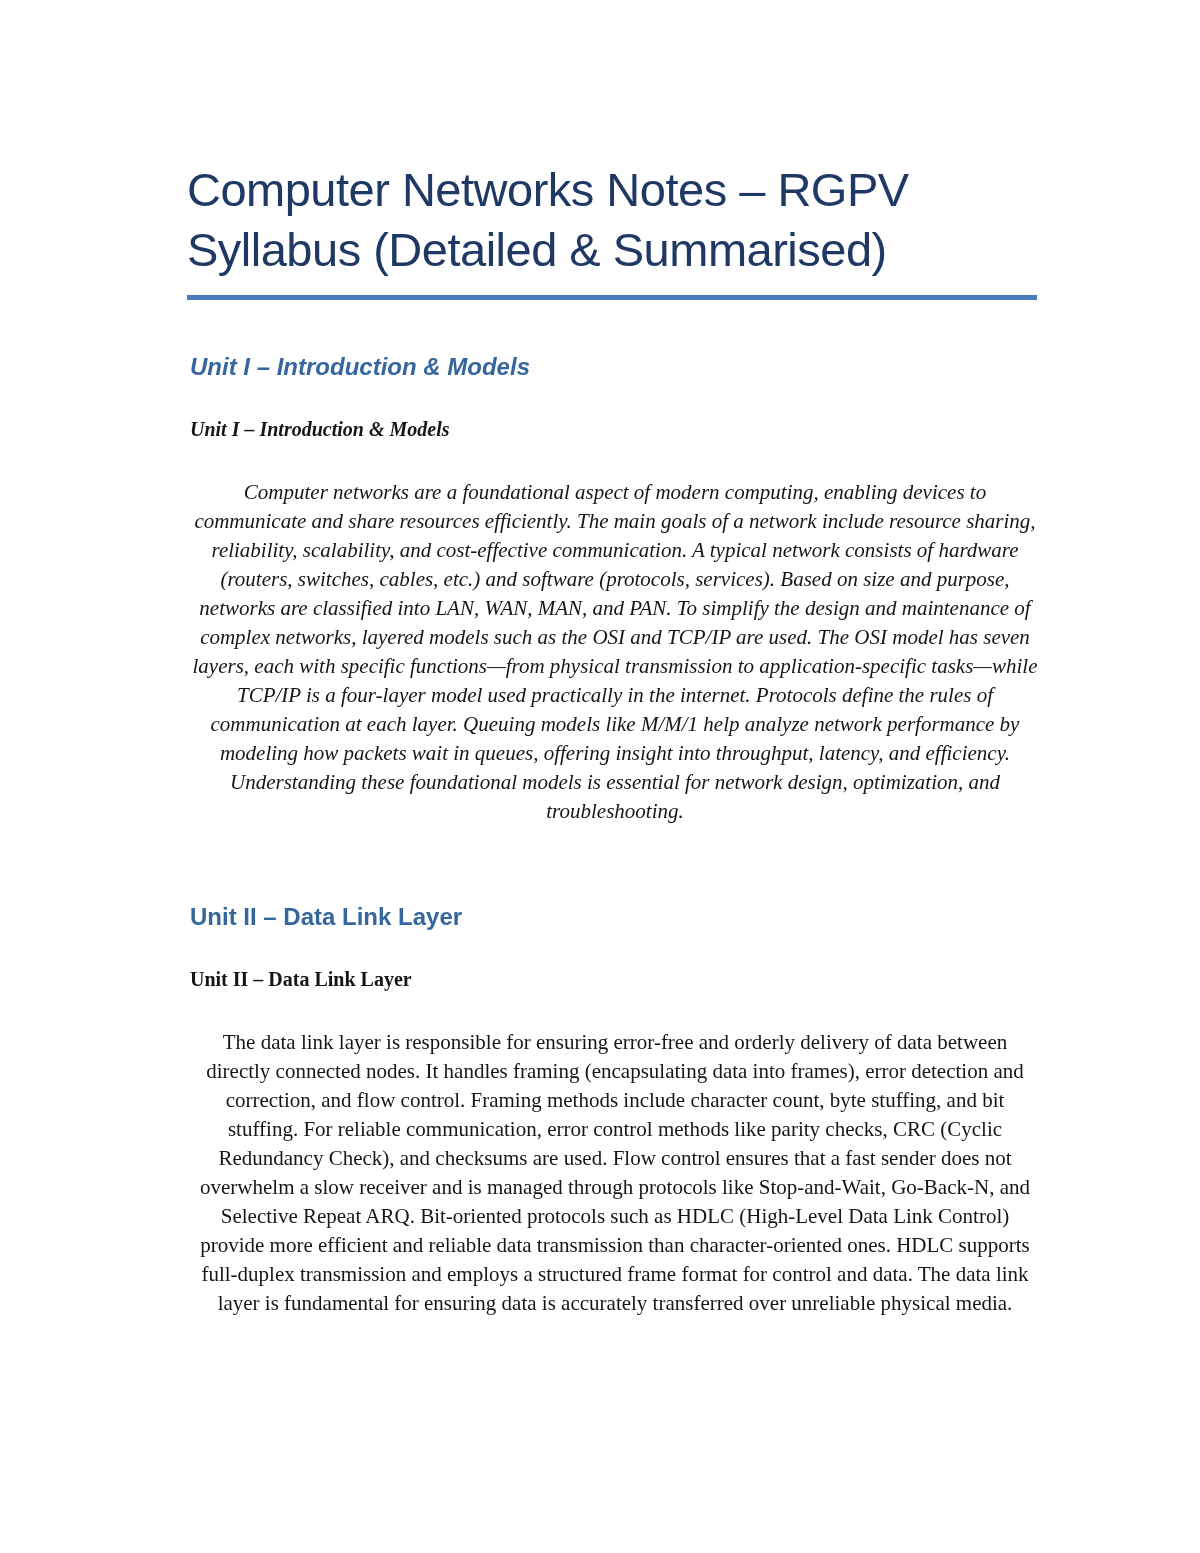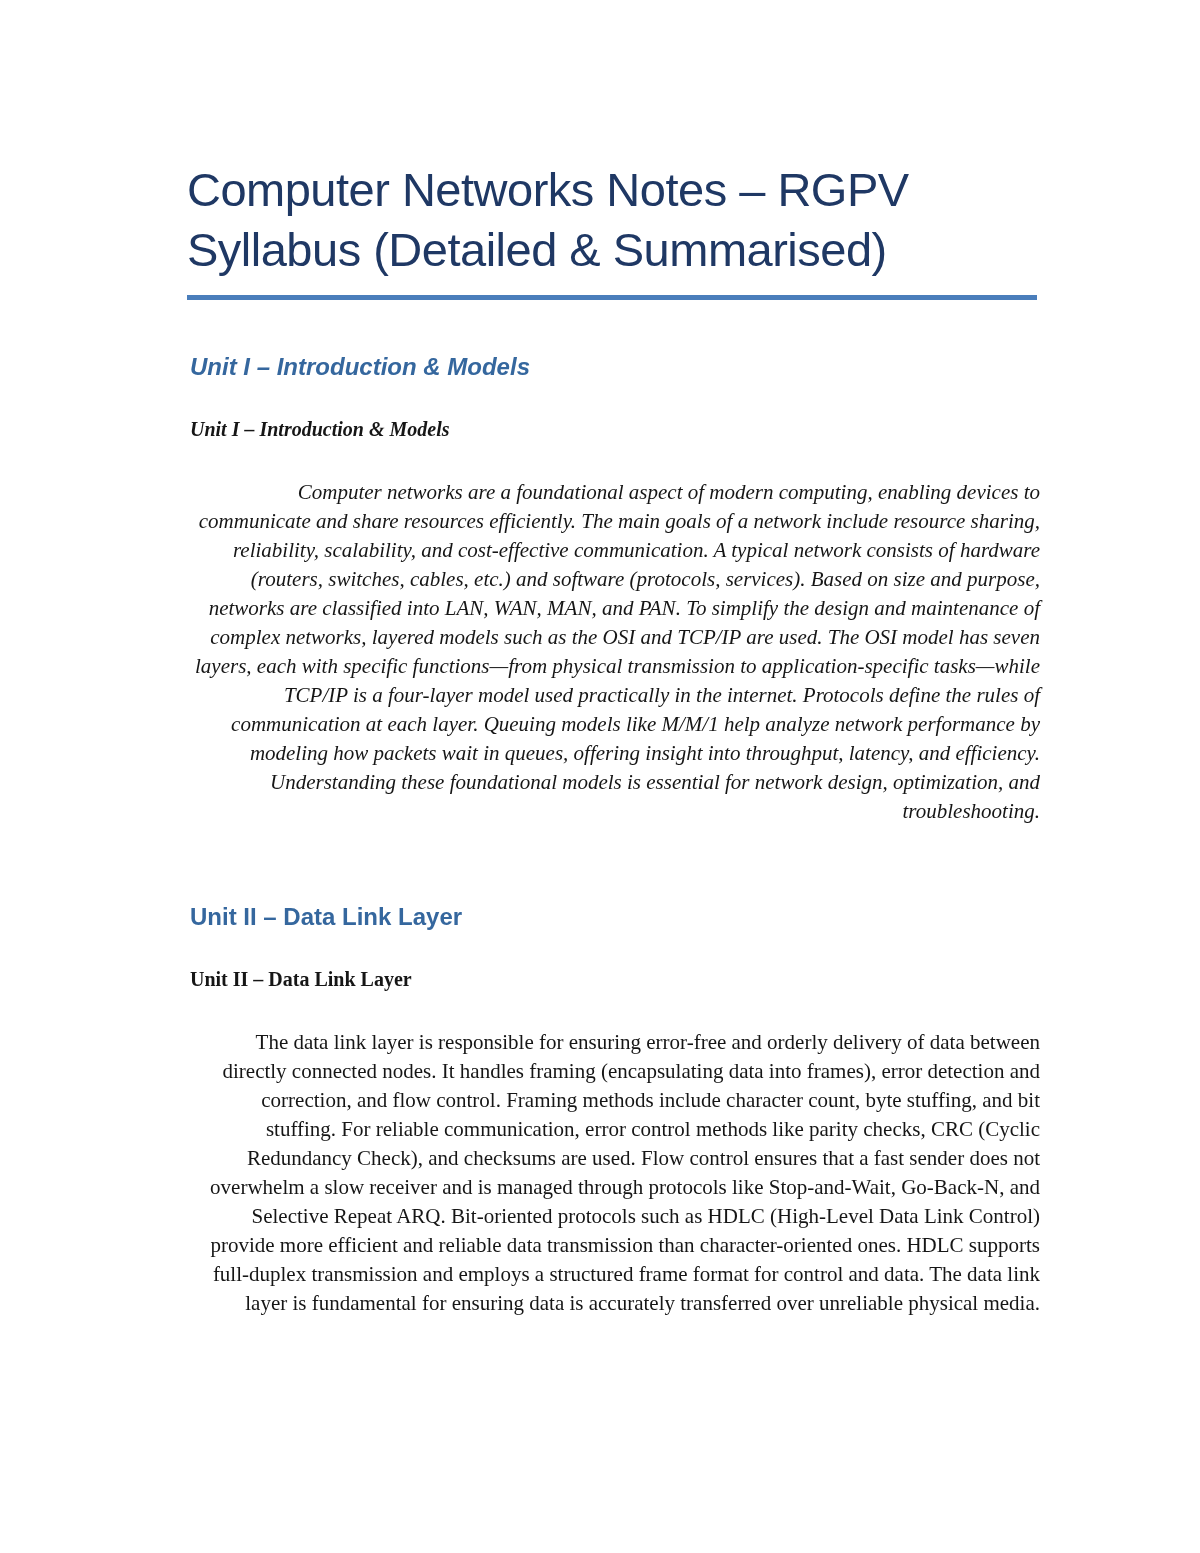--- a/index.html
+++ b/index.html
@@ -56,21 +56,21 @@
     width:850px;
   }
   .body-text{
     margin-top:37px;
     font-family:"Liberation Serif", serif;
     font-weight:400;
     font-size:21px;
     line-height:29px;
     color:var(--body-color);
     width:850px;
-    text-align:right;
+    text-align:center;
   }
 </style>
 </head>
 <body>
 
 <div class="page">
 
   <h1 class="doc-title">Computer Networks Notes – RGPV Syllabus (Detailed &amp; Summarised)</h1>
 
   <div class="title-rule"></div>

